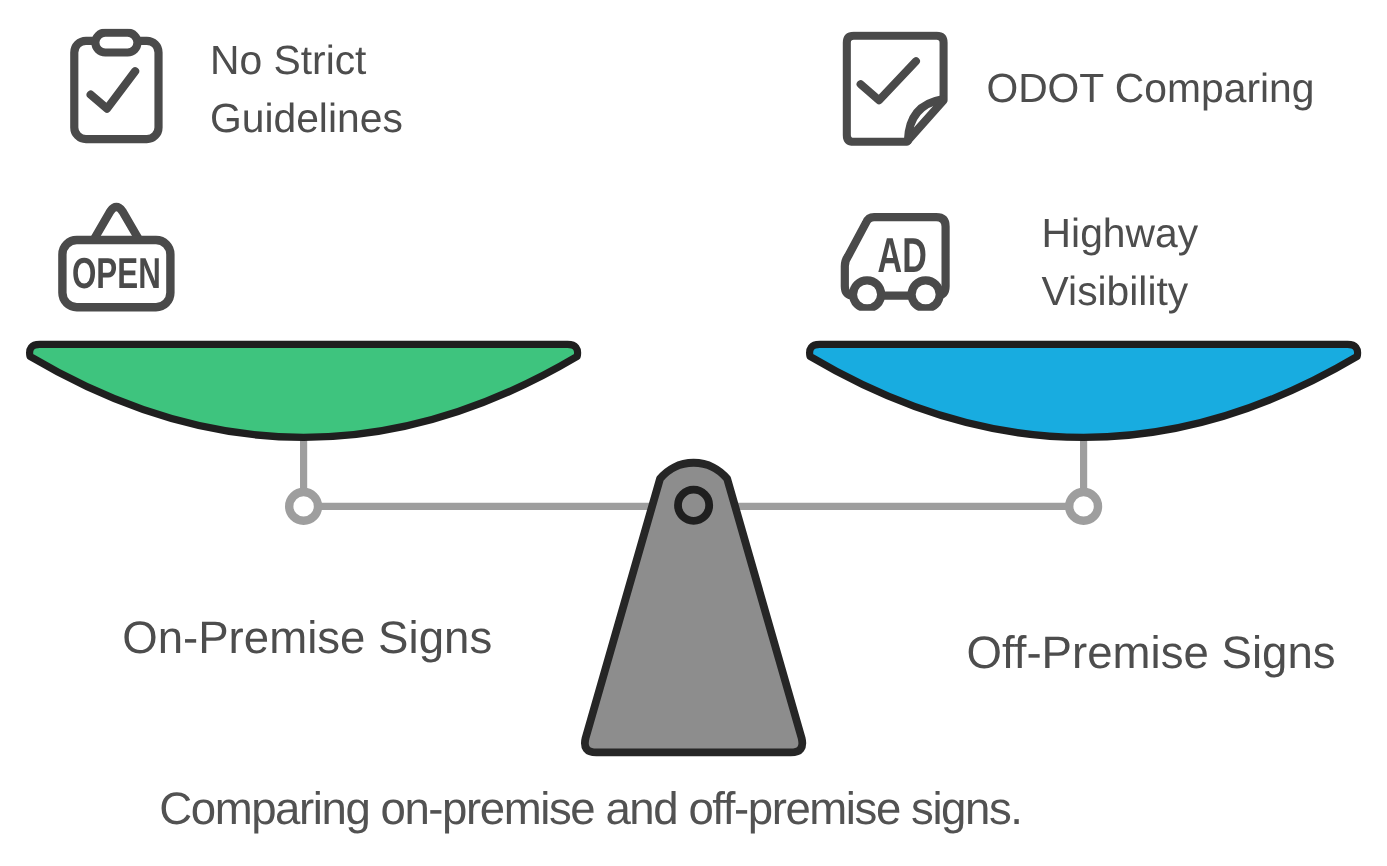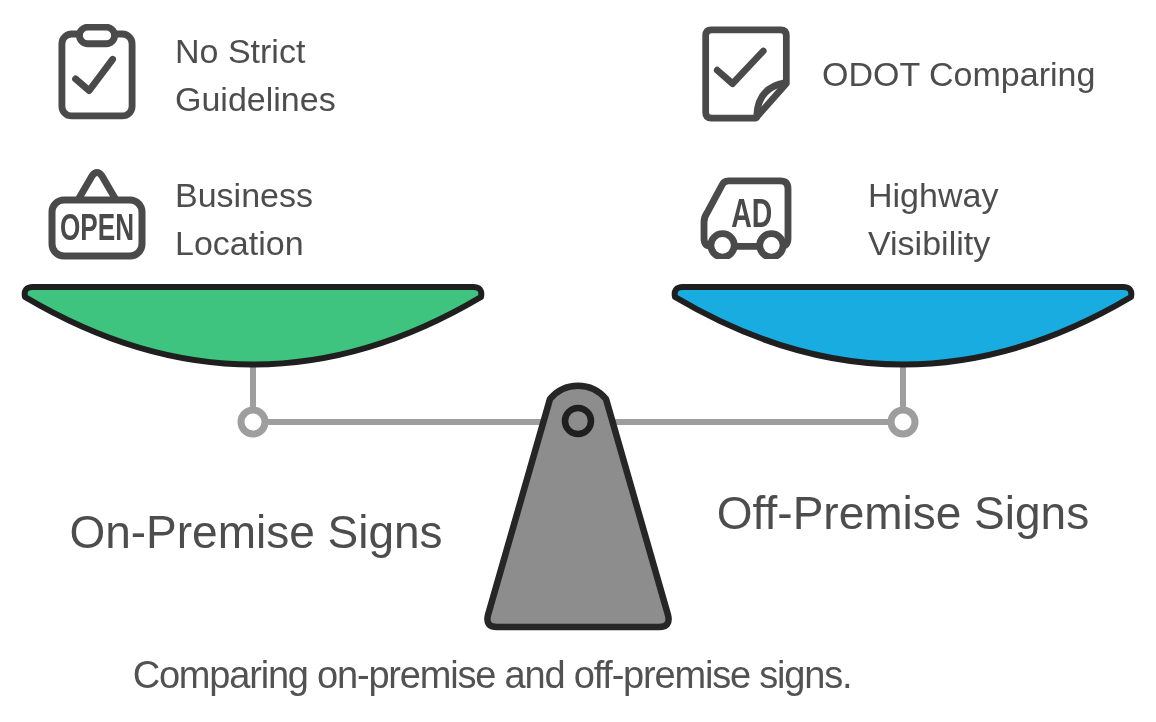--- a/index.html
+++ b/index.html
@@ -7,21 +7,21 @@
     position:relative;width:1156px;height:722px;background:#ffffff;
     font-family:"Liberation Sans",sans-serif;color:#4d4d4d;overflow:hidden;
   }
   .abs{position:absolute;}
   .feature-label{
     font-size:34px;line-height:48px;color:#4d4d4d;white-space:pre-line;
     letter-spacing:0;
   }
   .pan-label{
     position:absolute;width:420px;text-align:center;
-    font-size:46px;line-height:44px;color:#4d4d4d;
+    font-size:38px;line-height:44px;color:#4d4d4d;
   }
   .caption{
     position:absolute;left:0;top:652px;width:984px;text-align:center;
     font-size:38px;line-height:46px;color:#525252;letter-spacing:-1.2px;
   }
   svg{display:block;}
   .icon-stroke{stroke:#4a4a4a;stroke-width:7;fill:none;stroke-linecap:round;stroke-linejoin:round;}
   .icon-fillwhite{fill:#ffffff;}
   .icon-text{
     font-family:"Liberation Sans",sans-serif;font-weight:600;fill:#4a4a4a;
@@ -56,37 +56,35 @@
     <path class="icon-stroke" d="M 18 56 L 32 68 L 56 36"></path>
   </svg>
   <div class="abs feature-label" style="left:175px;top:27px;">No Strict
 Guidelines</div>
 
   <svg class="abs" style="left:47px;top:168px;" width="100" height="92" viewBox="0 0 100 92">
     <path class="icon-stroke" d="M 31 32 L 45 8 Q 50 1 55 8 L 69 32"></path>
     <rect class="icon-stroke icon-fillwhite" x="5" y="32" width="90" height="56" rx="12"></rect>
     <text class="icon-text" x="50" y="72" font-size="36" text-anchor="middle" textLength="74" lengthAdjust="spacingAndGlyphs">OPEN</text>
   </svg>
-  <div class="abs feature-label" style="left:175px;top:171px;">Business
-Location</div>
 
   <svg class="abs" style="left:698px;top:26px;" width="96" height="96" viewBox="0 0 100 100">
     <path class="icon-stroke" d="M 14 4 L 86 4 Q 92 4 92 10 L 92 60 L 60 96 L 14 96 Q 8 96 8 90 L 8 10 Q 8 4 14 4 Z"></path>
     <path class="icon-stroke" d="M 91 59 Q 62 64 61 95"></path>
     <path class="icon-stroke" d="M 20 46 L 36 60 L 68 26"></path>
   </svg>
   <div class="abs feature-label" style="left:822px;top:50px;">ODOT Comparing</div>
 
   <svg class="abs" style="left:697px;top:176px;" width="98" height="83" viewBox="0 0 100 85">
     <path class="icon-stroke" d="M 32 5 L 85 5 Q 93 5 93 13 L 93 64 Q 93 72 85 72 L 15 72 Q 7 72 7 64 L 7 47 Q 7 42 10 38 L 25 10 Q 27 5 32 5 Z"></path>
     <circle class="icon-stroke icon-fillwhite" cx="26" cy="71" r="12"></circle>
     <circle class="icon-stroke icon-fillwhite" cx="76" cy="71" r="12"></circle>
     <text class="icon-text" x="56" y="52" font-size="42" text-anchor="middle" textLength="42" lengthAdjust="spacingAndGlyphs">AD</text>
   </svg>
   <div class="abs feature-label" style="left:822px;top:171px;margin-left:46px;">Highway
 Visibility</div>
 
   <div class="pan-label" style="left:46px;top:510px;">On-Premise Signs</div>
-  <div class="pan-label" style="left:693px;top:491px;">Off-Premise Signs</div>
+  <div class="pan-label" style="left:693px;top:523px;text-align:right;">Off-Premise Signs</div>
 
   <div class="caption">Comparing on-premise and off-premise signs.</div>
 
 </div>
 
 </body></html>

